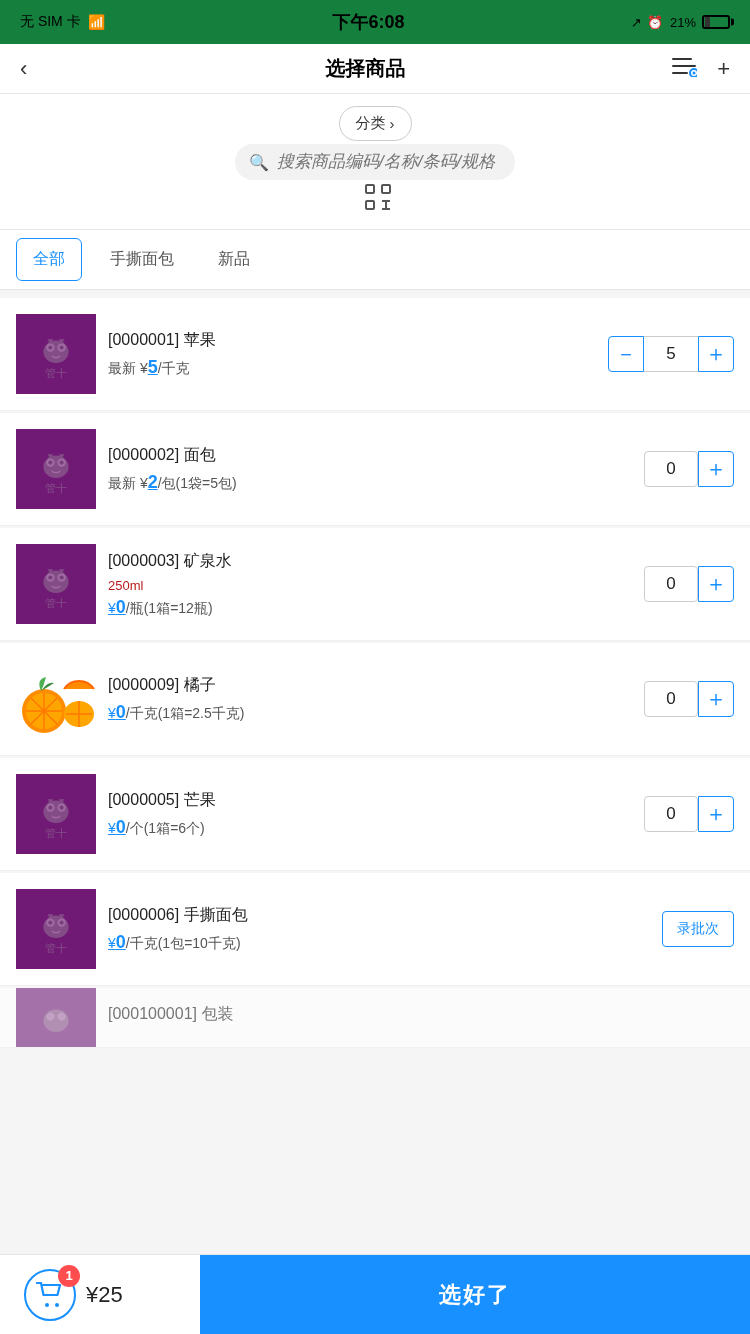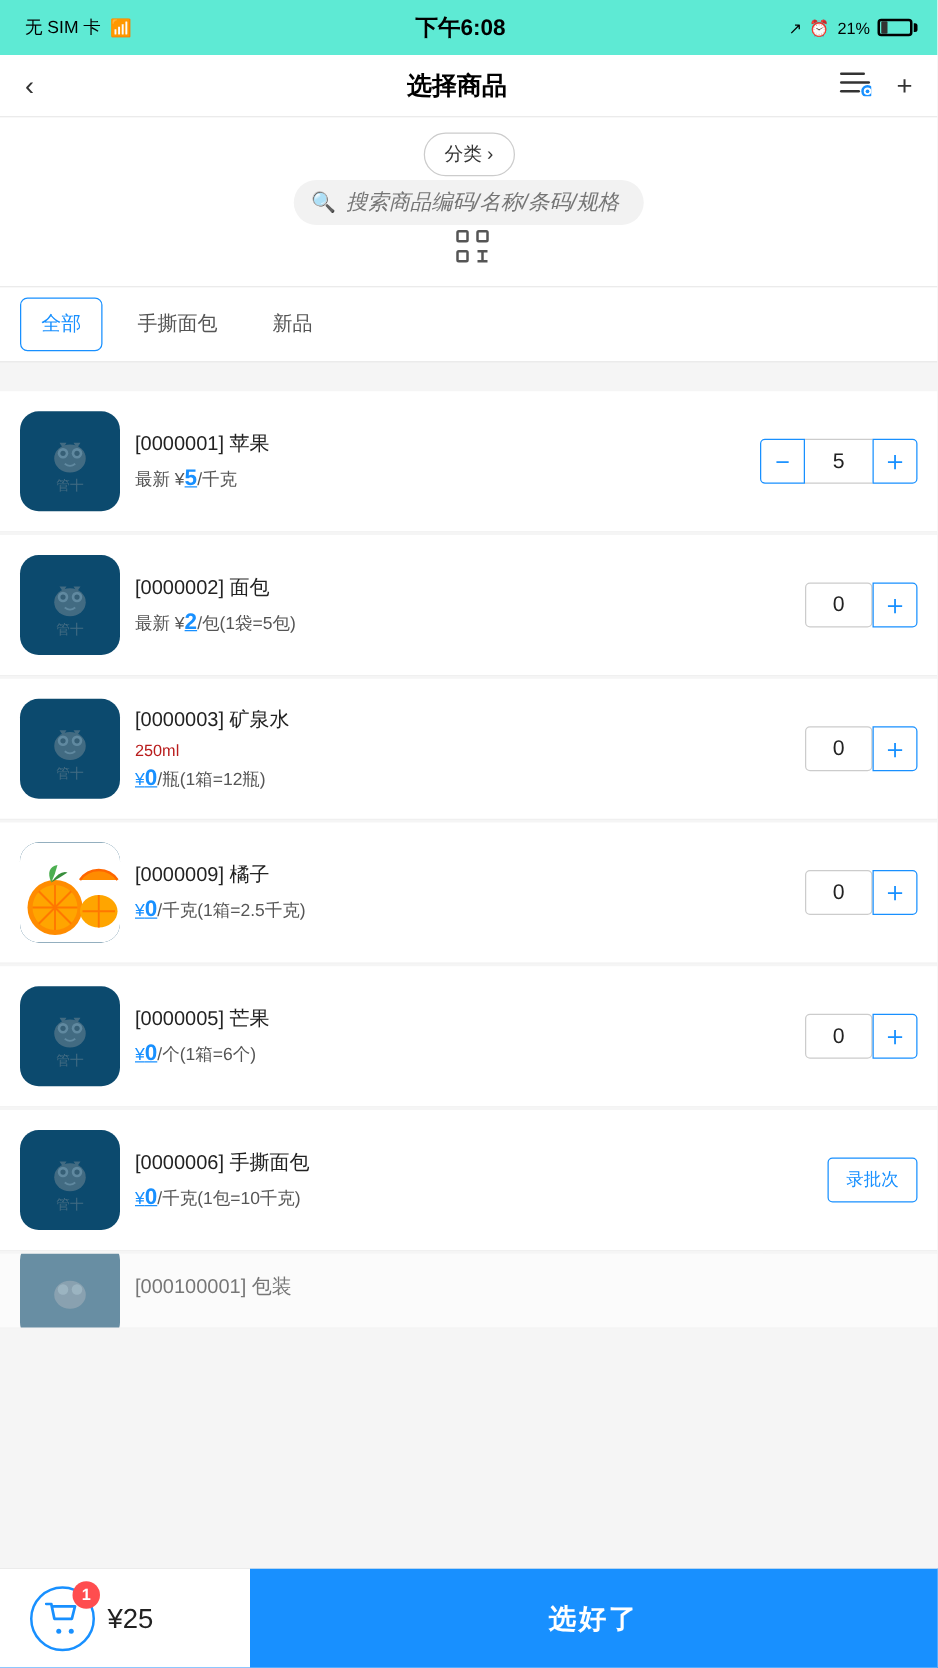--- a/index.html
+++ b/index.html
@@ -7,21 +7,21 @@
     body {
       font-family: -apple-system, "PingFang SC", "Helvetica Neue", sans-serif;
       background: #f5f5f5;
       width: 750px;
       min-height: 1334px;
       overflow-x: hidden;
     }
 
     
     .status-bar {
-      background: #5eead4;
+      background: #15803d;
       height: 44px;
       display: flex;
       align-items: center;
       justify-content: space-between;
       padding: 0 20px;
       font-size: 15px;
       font-weight: 500;
     }
     .status-left { font-size: 14px; color: #000; display: flex; align-items: center; gap: 8px; }
     .status-center { font-size: 18px; font-weight: 600; color: #000; }
@@ -105,21 +105,21 @@
       cursor: pointer;
       margin-left: 6px;
     }
 
     
     .tab-row {
       background: #fff;
       display: flex;
       padding: 0 16px;
       gap: 12px;
-      margin-bottom: 23px;
+      margin-bottom: 8px;
       border-bottom: 1px solid #e5e5e5;
     }
     .tab-btn {
       padding: 14px 16px;
       font-size: 16px;
       color: #555;
       cursor: pointer;
       border: none;
       background: transparent;
       border-radius: 6px;
@@ -142,22 +142,22 @@
       background: #fff;
       display: flex;
       align-items: center;
       padding: 16px 16px;
       border-bottom: 1px solid #f0f0f0;
       gap: 12px;
     }
     .product-thumb {
       width: 80px;
       height: 80px;
-      background: #0c4a6e;
-      border-radius: 15px;
+      background: #701a75;
+      border-radius: 0;
       display: flex;
       align-items: center;
       justify-content: center;
       flex-shrink: 0;
       overflow: hidden;
     }
     .owl-logo {
       display: flex;
       flex-direction: column;
       align-items: center;

